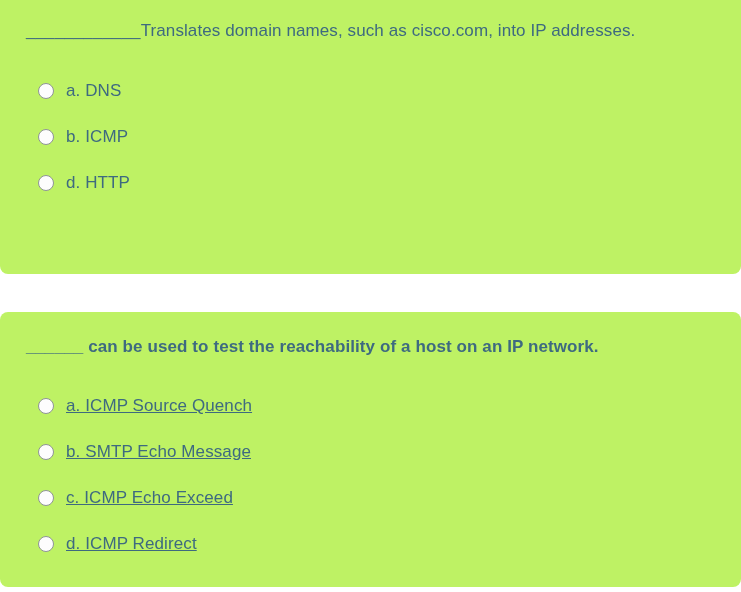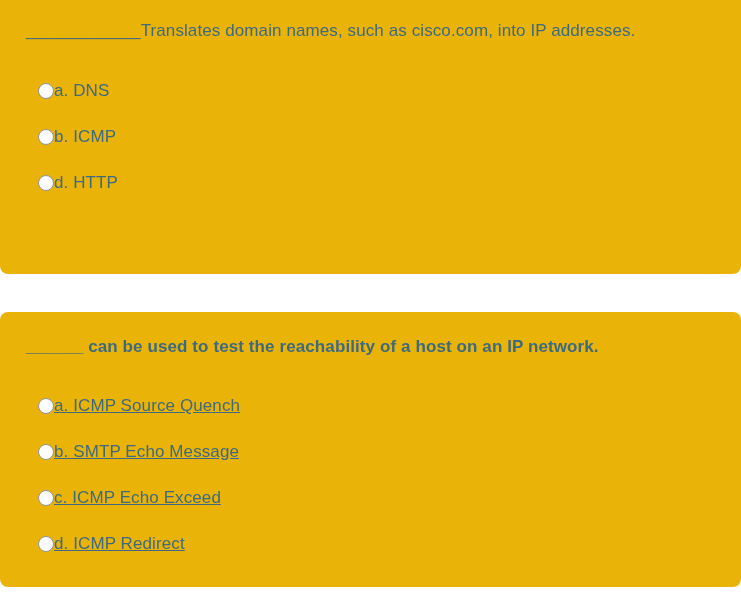--- a/index.html
+++ b/index.html
@@ -8,21 +8,21 @@
     font-family: "Liberation Sans", "DejaVu Sans", sans-serif;
   }
   .page {
     width: 741px;
     height: 592px;
     background: #ffffff;
     overflow: hidden;
   }
   .card {
     width: 741px;
-    background: #eab308;
+    background: #bef264;
     color: #3e6a80;
     padding: 0 26px;
   }
   .card.q1 {
     height: 274px;
     border-radius: 0 0 8px 8px;
   }
   .card.q2 {
     height: 275px;
     margin-top: 38px;
@@ -47,20 +47,21 @@
   }
   .radio {
     width: 16px;
     height: 16px;
     border: 1px solid #8f9496;
     border-radius: 50%;
     background: #fdfdfd;
     flex: 0 0 16px;
   }
   .option-label {
+    margin-left: 12px;
     font-size: 17px;
     line-height: 20px;
     letter-spacing: 0.1px;
     white-space: nowrap;
   }
 </style>
 </head>
 <body>
 
 <div class="page">

